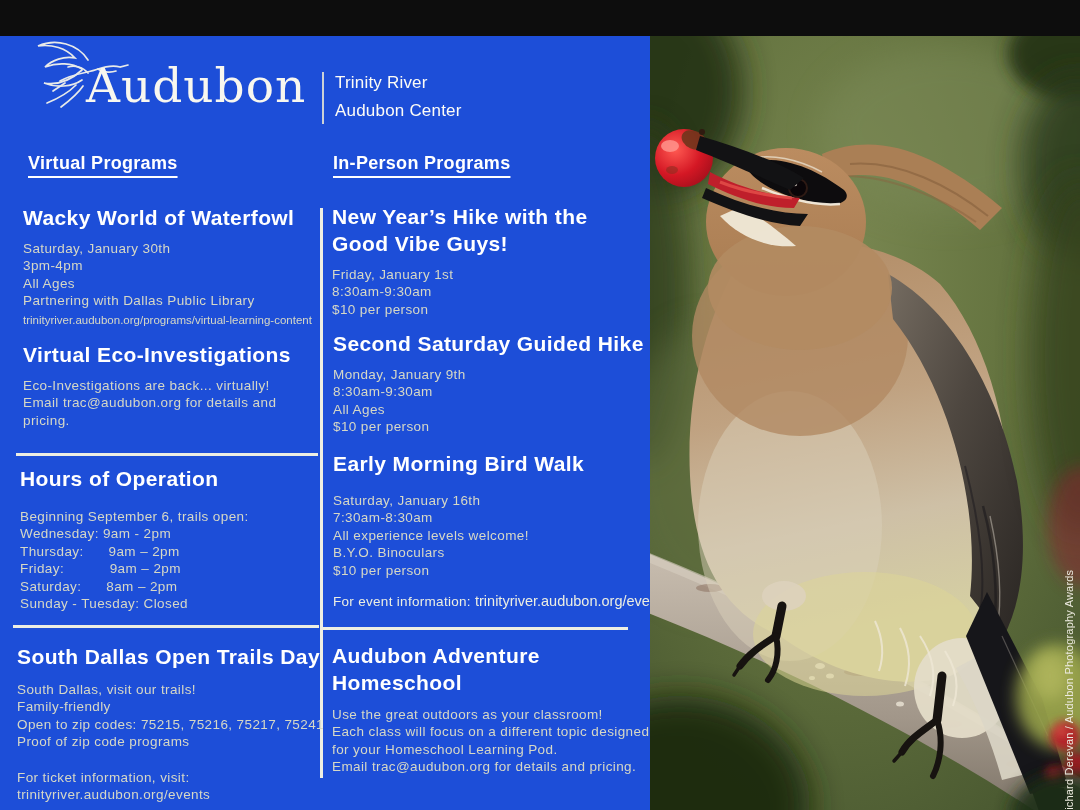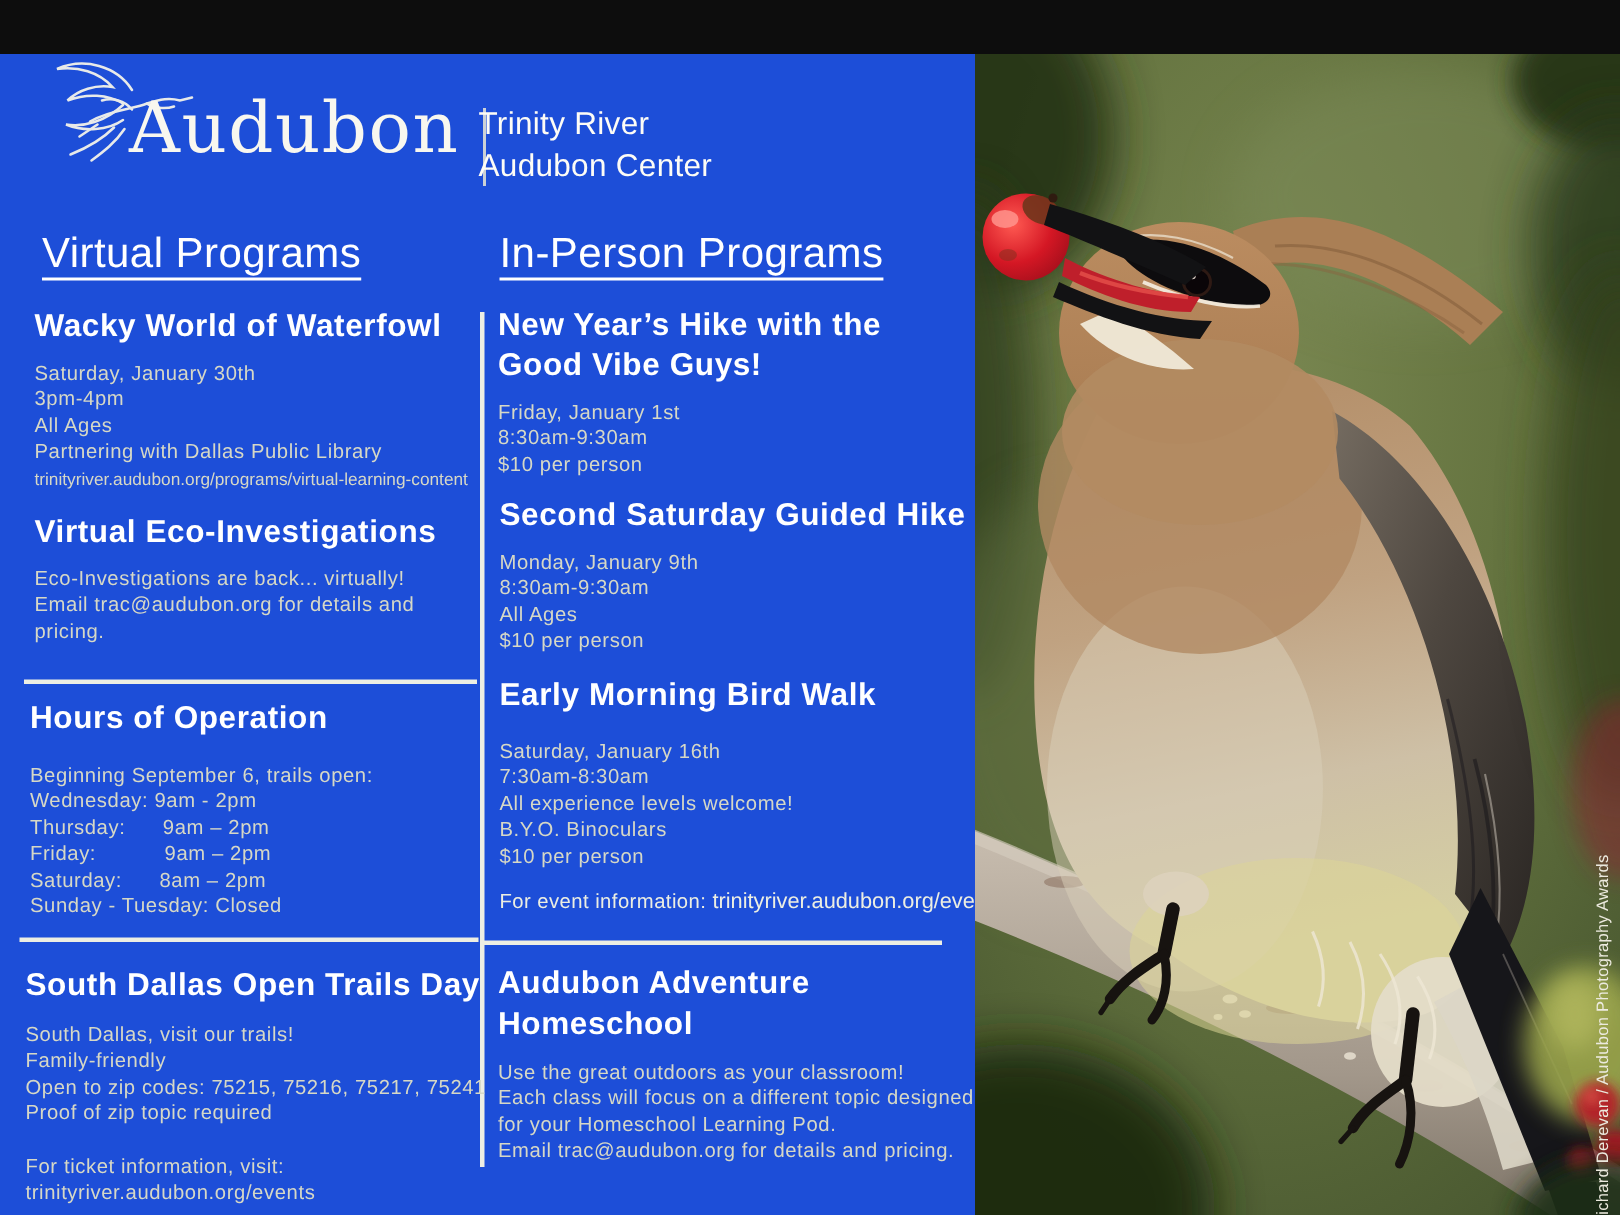--- a/index.html
+++ b/index.html
@@ -3,24 +3,24 @@
 <meta charset="utf-8">
 <style>
   html,body{margin:0;padding:0;background:#0d0d0d;}
   .flyer{position:relative;width:1080px;height:810px;background:#1d4ed8;overflow:hidden;
          font-family:"Liberation Sans",sans-serif;margin-top:36px;}
   
   .egret{position:absolute;left:30px;top:0px;width:100px;height:74px;}
   .brand{position:absolute;left:86px;top:22px;font-family:"DejaVu Serif",serif;
          font-size:47px;color:#f8f7ef;letter-spacing:1px;}
   .logo-sep{position:absolute;left:322px;top:36px;width:2px;height:52px;background:#dfe0d6;opacity:.9;}
-  .center-name{position:absolute;left:319px;top:33px;font-size:21px;line-height:28px;
+  .center-name{position:absolute;left:335px;top:33px;font-size:17px;line-height:28px;
          color:#fdfcf6;letter-spacing:.2px;}
   
-  .col-h{position:absolute;font-size:28px;font-weight:400;color:#ffffff;letter-spacing:.3px;
+  .col-h{position:absolute;font-size:18px;font-weight:700;color:#ffffff;letter-spacing:.3px;
          text-decoration:underline;text-decoration-thickness:2px;text-underline-offset:7px;}
   #h-left{left:28px;top:117px;}
   #h-right{left:333px;top:117px;}
   
   .sec{position:absolute;}
   .sec .t{font-size:21px;font-weight:700;color:#ffffff;letter-spacing:.4px;line-height:27px;}
   .sec .lines{font-size:13.5px;line-height:17.4px;color:#d6d8c6;letter-spacing:.4px;}
   .bl{white-space:pre;}
   .url-s{font-size:11.5px;letter-spacing:0;color:#d6d8c6;margin-top:2px;}
   #sec-wacky{left:23px;top:168px;} #sec-wacky .lines{margin-top:9px;}
@@ -109,21 +109,21 @@
       <div class="bl">Sunday - Tuesday: Closed</div>
     </div>
   </div>
 
   <div class="sec" id="sec-south">
     <div class="t">South Dallas Open Trails Day</div>
     <div class="lines">
       <div class="bl">South Dallas, visit our trails!</div>
       <div class="bl">Family-friendly</div>
       <div class="bl">Open to zip codes: 75215, 75216, 75217, 75241</div>
-      <div class="bl">Proof of zip topic required</div>
+      <div class="bl">Proof of zip code programs</div>
       <div class="footer">
         <div class="bl">For ticket information, visit:</div>
         <div class="bl">trinityriver.audubon.org/events</div>
       </div>
     </div>
   </div>
 
   <div class="sec" id="sec-newyear">
     <div class="t">New Year’s Hike with the</div>
     <div class="t">Good Vibe Guys!</div>

